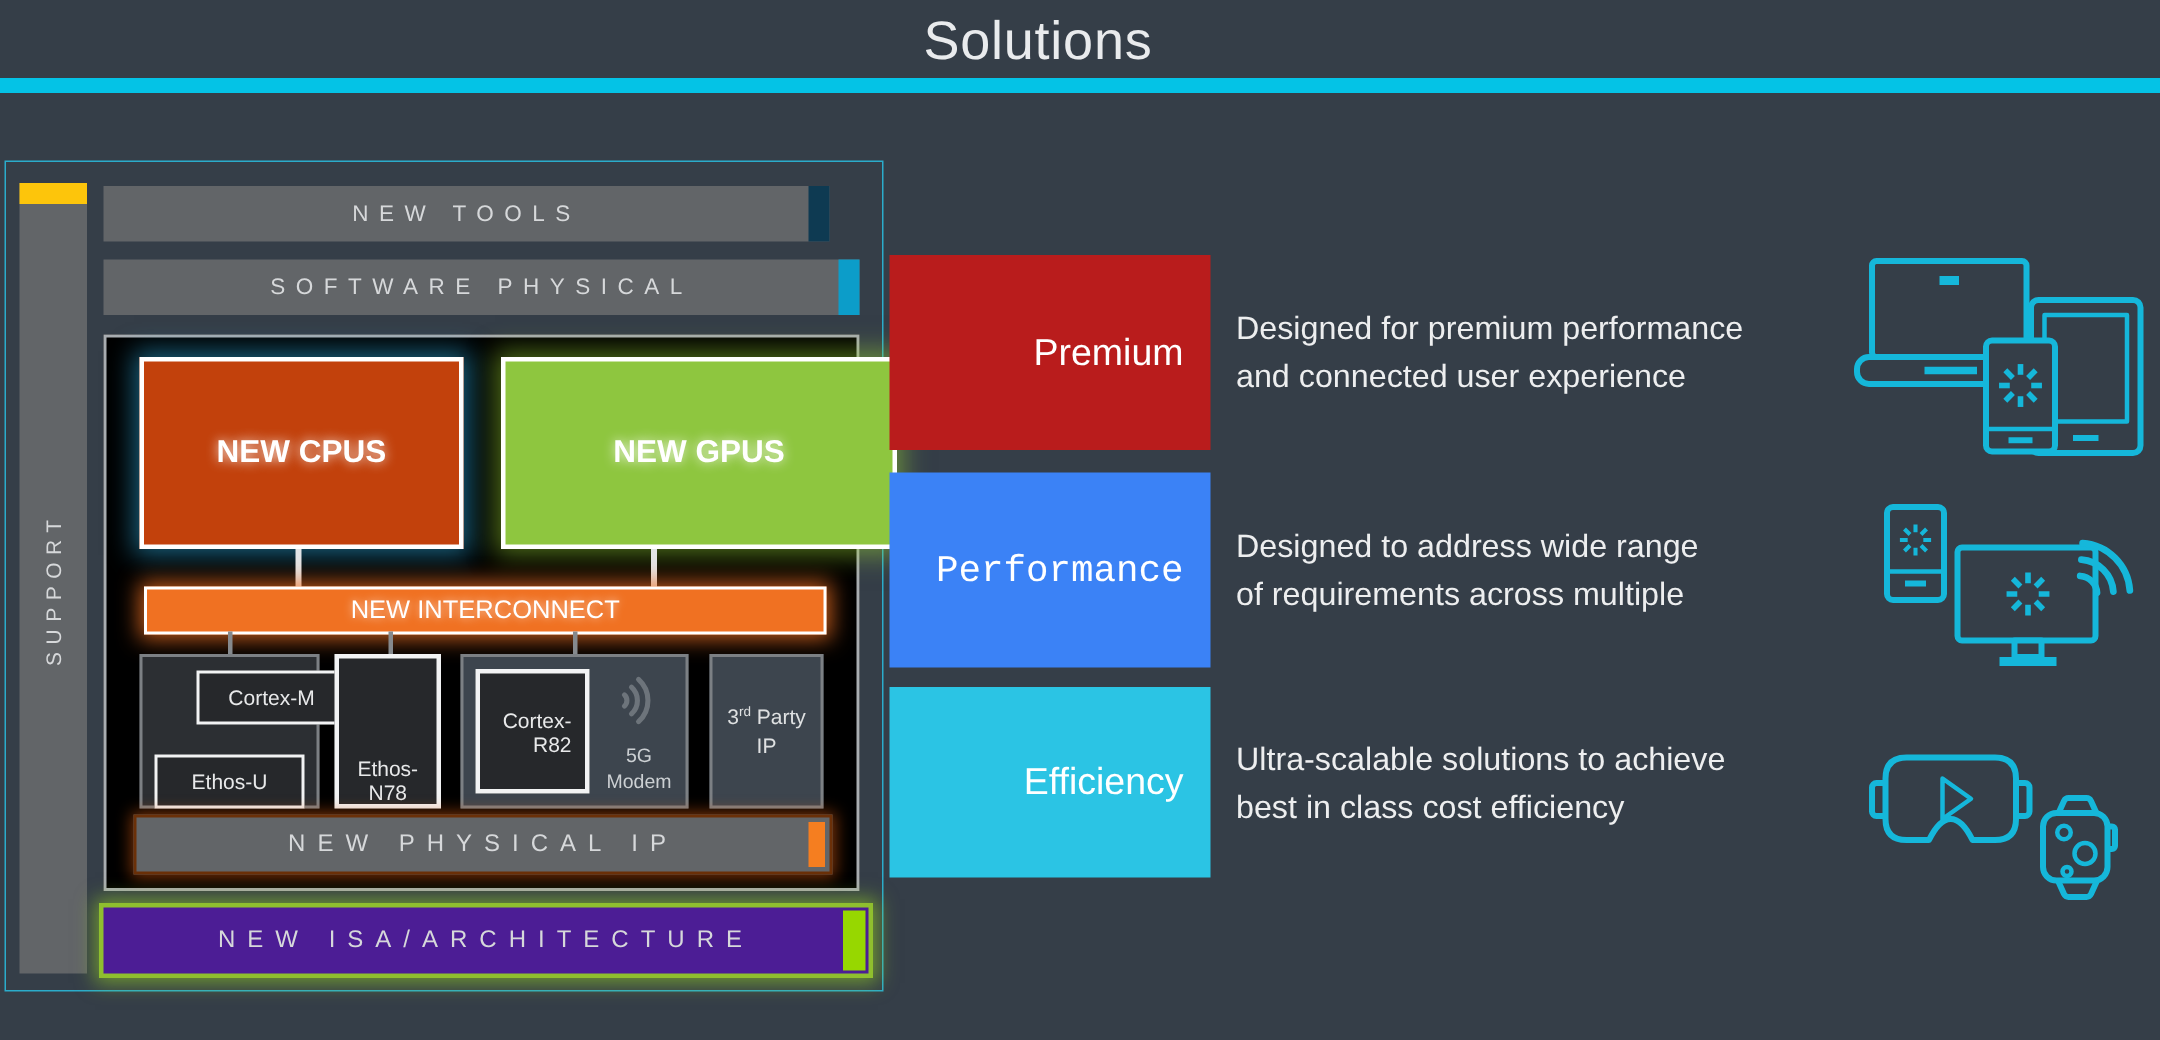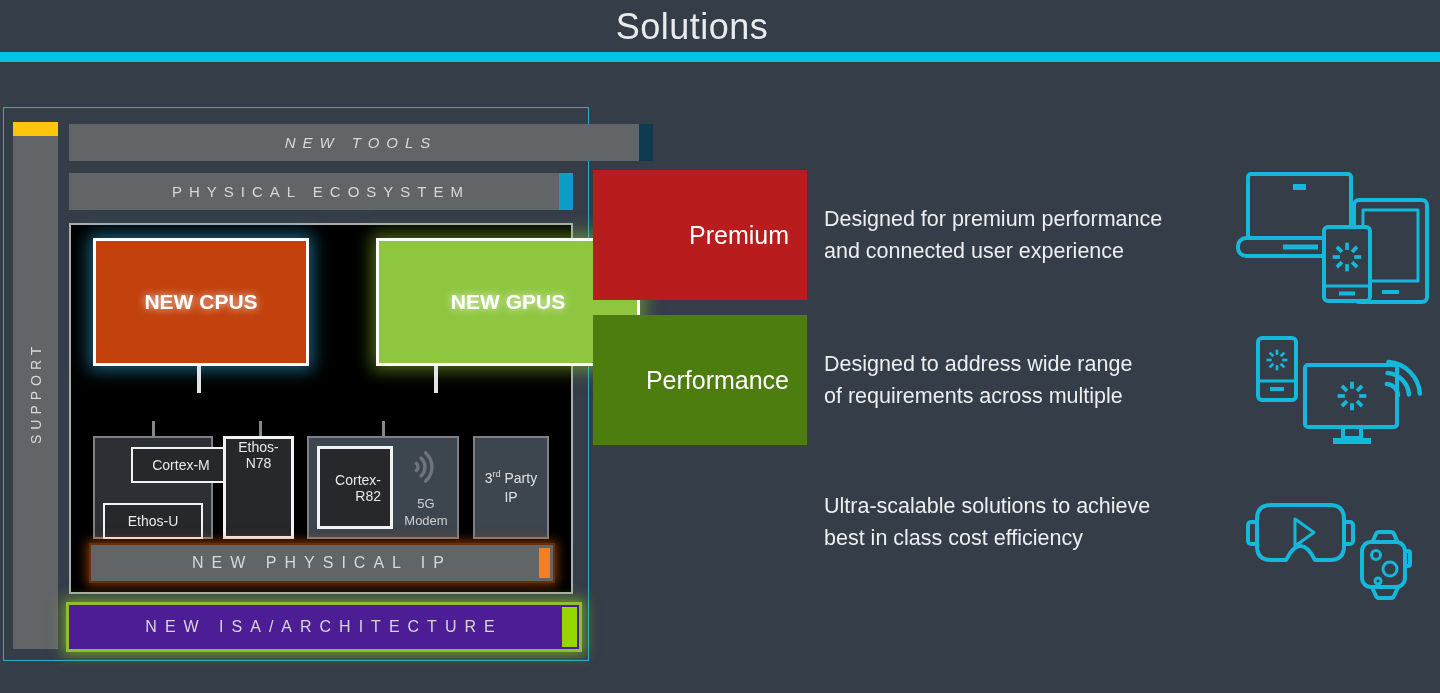--- a/index.html
+++ b/index.html
@@ -20,33 +20,33 @@
              background:#626568; display:flex; flex-direction:column; }
   .support-cap { height:14px; background:#fdc50b; flex:none; }
   .support-label { flex:1; display:flex; align-items:center; justify-content:center;
              color:#d6d8da; font-size:14px; letter-spacing:5px;
              writing-mode:vertical-rl; transform:rotate(180deg); }
 
   .hbar { position:absolute; background:#626568; color:#d6d8da;
           display:flex; align-items:center; justify-content:center;
           font-size:15px; letter-spacing:7px; }
   .hbar .accent { position:absolute; right:0; top:0; bottom:0; width:14px; }
-  .bar-tools { left:65px; top:16px; width:584px; height:37px;font-style:italic; }
+  .bar-tools { left:65px; top:16px; width:484px; height:37px; }
   .bar-eco   { left:65px; top:65px; width:504px; height:37px; }
 
   
   .core { position:absolute; left:65px; top:115px; width:504px; height:371px;
           background:#000; border:2px solid #a9adb1; }
 
   .bigblock { position:absolute; top:13px; height:128px; border:3px solid #fff;
               display:flex; align-items:center; justify-content:center;
               color:#fff; font-size:21px; font-weight:600;
               text-shadow:0 0 8px rgba(255,255,255,.85); }
   .cpus { left:22px;  width:216px; background:#c2410c; box-shadow:0 0 16px 4px rgba(45,175,225,.55); }
-  .gpus { left:263px; width:264px; background:#8ec63f; box-shadow:0 0 16px 4px rgba(155,215,50,.5);margin-left:42px; }
+  .gpus { left:263px; width:264px; background:#8ec63f; box-shadow:0 0 16px 4px rgba(155,215,50,.5); }
 
   .conn-up   { position:absolute; width:4px; height:27px; top:141px; background:#e2e4e6; }
   .conn-down { position:absolute; width:3px; height:17px; top:196px; background:#85898d; }
 
   .interconnect { position:absolute; left:25px; top:166px; width:455px; height:32px;
           background:#f07122; border:2px solid #fff; color:#fff; font-size:17px;
           display:flex; align-items:center; justify-content:center;
           text-shadow:0 0 6px rgba(255,255,255,.7);
           box-shadow:0 0 14px 3px rgba(240,112,34,.8); }
 
@@ -54,21 +54,21 @@
   .grp    { position:absolute; top:0; height:103px; border:2px solid #7c8084; }
   .grp-dark  { background:#2c2f33; }
   .grp-slate { background:#3d454e; }
   .whitebox  { background:#26282b; border:2px solid #f2f3f4; color:#e8e9ea;
                display:flex; align-items:center; justify-content:center;
                text-align:center; font-size:14px; }
   .g1 { left:22px; width:120px; }
   .g1 .whitebox { position:absolute; left:8px; width:100px; height:36px; }
   .cortexm { top:9px;margin-left:28px; } .ethosu { top:54px;margin-top:11px; }
   .g2 { left:152px; width:71px; border:3px solid #f2f3f4; background:#26282b;
-        color:#e8e9ea; display:flex; align-items:flex-start; justify-content:center;
+        color:#e8e9ea; display:flex; align-items:flex-end; justify-content:center;
         text-align:center; font-size:14px; }
   .g2 span { display:inline-block; width:48px; }
   .g3 { left:236px; width:152px; display:flex; }
   .r82 { position:absolute; left:8px; top:8px; width:76px; height:83px; border-width:3px;text-align:right; }
   .r82 span { display:inline-block; width:52px; }
   .modem { position:absolute; left:86px; top:0; width:62px; height:99px;
            display:flex; flex-direction:column; align-items:center; justify-content:center; }
   .modem-label { color:#ccd0d3; font-size:13px; text-align:center; width:52px; margin-top:8px; line-height:1.3; }
   .g4 { left:402px; width:76px; color:#dfe1e2; font-size:14px; text-align:center;
         display:flex; align-items:center; justify-content:center; }
@@ -120,32 +120,33 @@
       <div class="support-cap"></div>
       <div class="support-label">SUPPORT</div>
     </div>
 
     <div class="hbar bar-tools">
       <span>NEW TOOLS</span>
       <i class="accent" style="background:#0e3a52"></i>
     </div>
 
     <div class="hbar bar-eco">
-      <span>PHYSICAL ECOSYSTEM</span>
+      <span>SOFTWARE PHYSICAL</span>
       <i class="accent" style="background:#0c9dc9"></i>
     </div>
 
     <div class="core">
 
       <div class="bigblock cpus">NEW CPUS</div>
       <div class="bigblock gpus">NEW GPUS</div>
 
       <div class="conn-up" style="left:126px"></div>
       <div class="conn-up" style="left:363px"></div>
 
+      <div class="interconnect">NEW INTERCONNECT</div>
 
       <div class="conn-down" style="left:81px"></div>
       <div class="conn-down" style="left:188px"></div>
       <div class="conn-down" style="left:311px"></div>
 
       <div class="ip-row">
 
         <div class="grp grp-dark g1">
           <div class="whitebox cortexm">Cortex-M</div>
           <div class="whitebox ethosu">Ethos-U</div>
@@ -191,28 +192,31 @@
   </div>
 
   <div class="rowbox row1" style="background: #b91c1c;">
     <span>Premium</span>
   </div>
   <div class="desc row1">
     <div>Designed for premium performance</div>
     <div>and connected user experience</div>
   </div>
 
-  <div class="rowbox row2" style="background: #4d7c0f;">
+  <div class="rowbox row2" style="background: #3b82f6; font-family: Liberation Mono, monospace;">
     <span>Performance</span>
   </div>
   <div class="desc row2">
     <div>Designed to address wide range</div>
     <div>of requirements across multiple</div>
   </div>
 
+  <div class="rowbox row3" style="background: rgb(43, 196, 228);">
+    <span>Efficiency</span>
+  </div>
   <div class="desc row3">
     <div>Ultra-scalable solutions to achieve</div>
     <div>best in class cost efficiency</div>
   </div>
 
   <svg class="icons" style="left:1230px; top:160px;" width="210" height="160" viewBox="0 0 210 160">
     <defs>
       <g id="spinner" fill="none" stroke="#15b7da" stroke-width="3.4">
         <line x1="0" y1="-13" x2="0" y2="-6.5"></line>
         <line x1="0" y1="-13" x2="0" y2="-6.5" transform="rotate(45)"></line>

